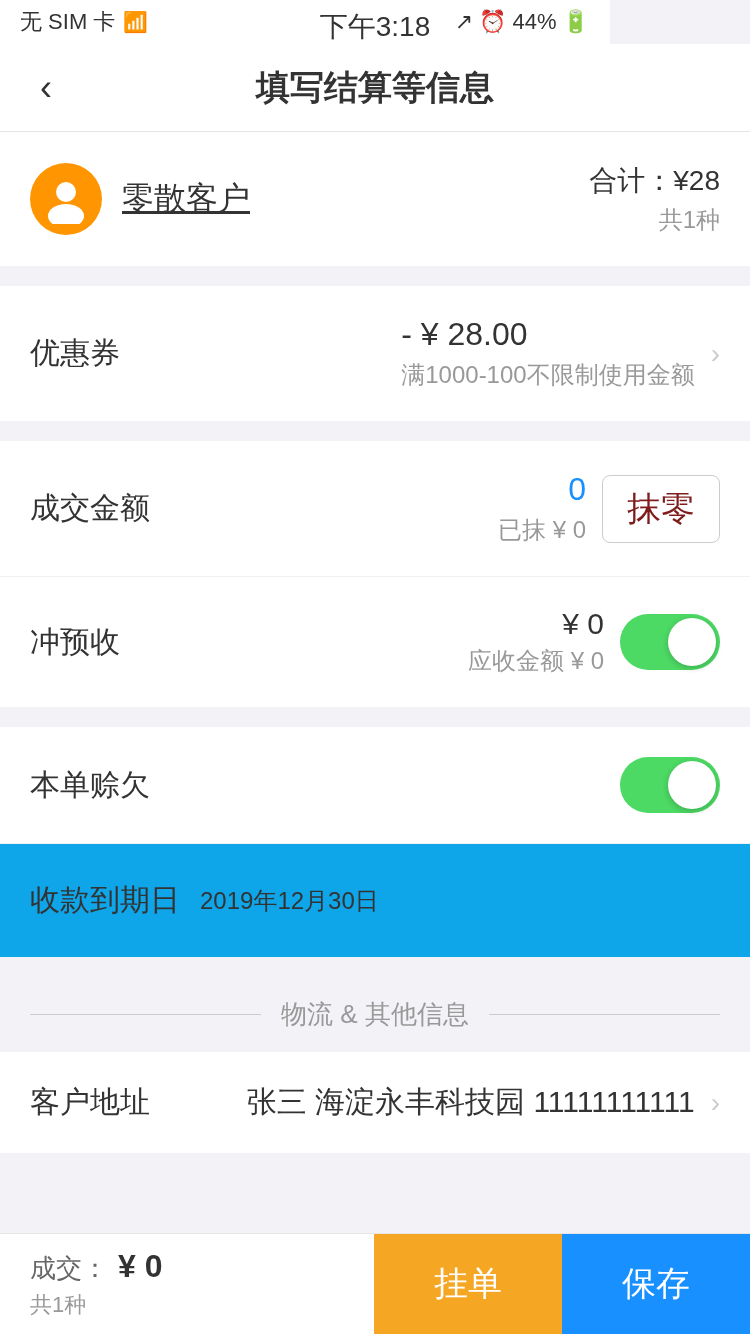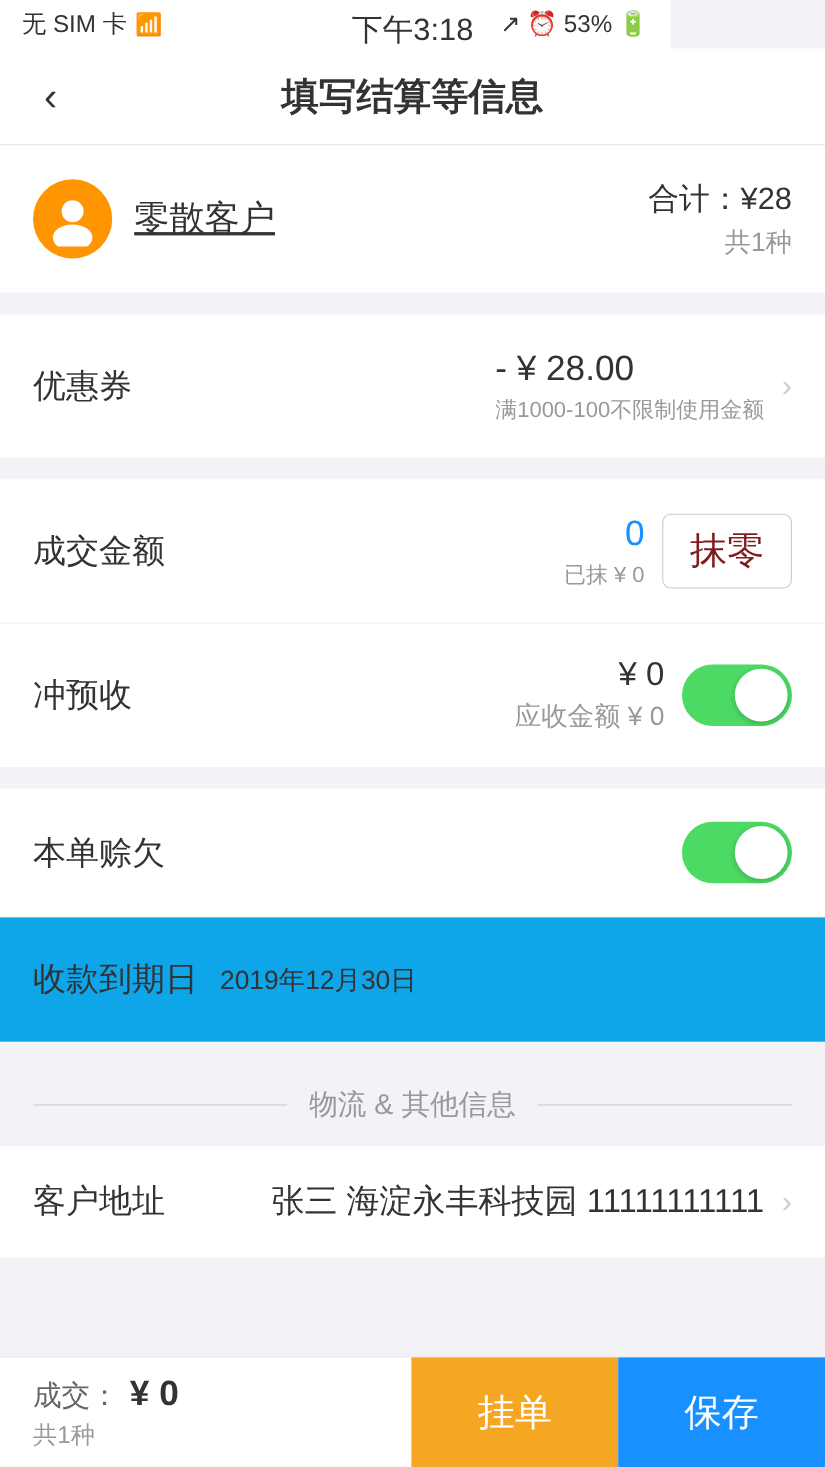--- a/index.html
+++ b/index.html
@@ -162,21 +162,21 @@
     .row-value-blue {
       color: #1890ff;
       font-size: 32px;
     }
     .row-value-discount {
       font-size: 32px;
       color: #333;
       font-weight: 500;
     }
     .row-sub {
-      font-size: 20px;
+      font-size: 24px;
       color: #999;
       margin-top: 6px;
       text-align: right;
     }
     .chevron-icon {
       font-size: 28px;
       color: #ccc;
     }
 
     
@@ -349,21 +349,21 @@
 
 <div class="status-bar">
   <div class="status-left">
     <span>无 SIM 卡</span>
     <span class="wifi-icon">📶</span>
   </div>
   <div class="status-center">下午3:18</div>
   <div class="status-right">
     <span>↗</span>
     <span>⏰</span>
-    <span>53%</span>
+    <span>44%</span>
     <span>🔋</span>
   </div>
 </div>
 
 <div class="nav-bar">
   <span class="nav-back">‹</span>
   <span class="nav-title">填写结算等信息</span>
 </div>
 
 <div class="content">

